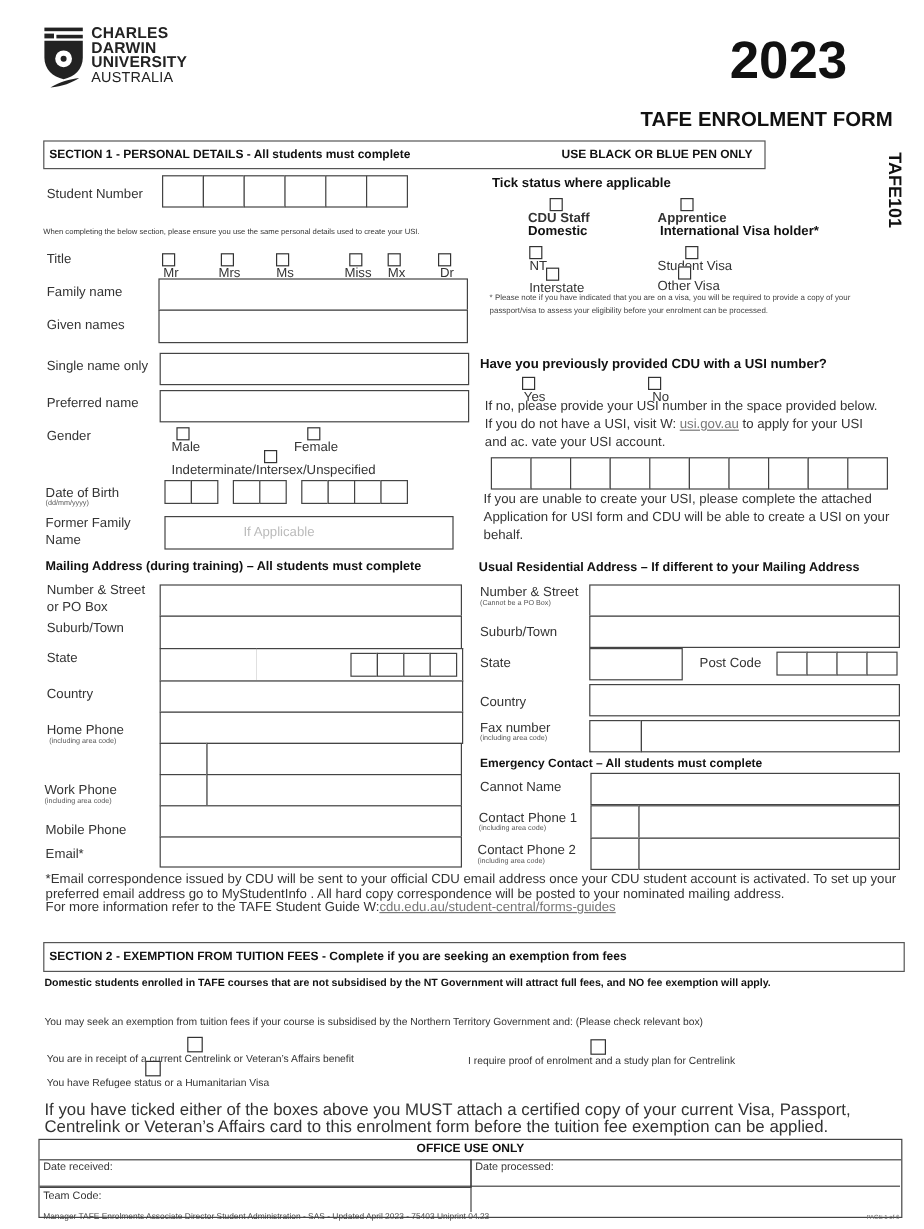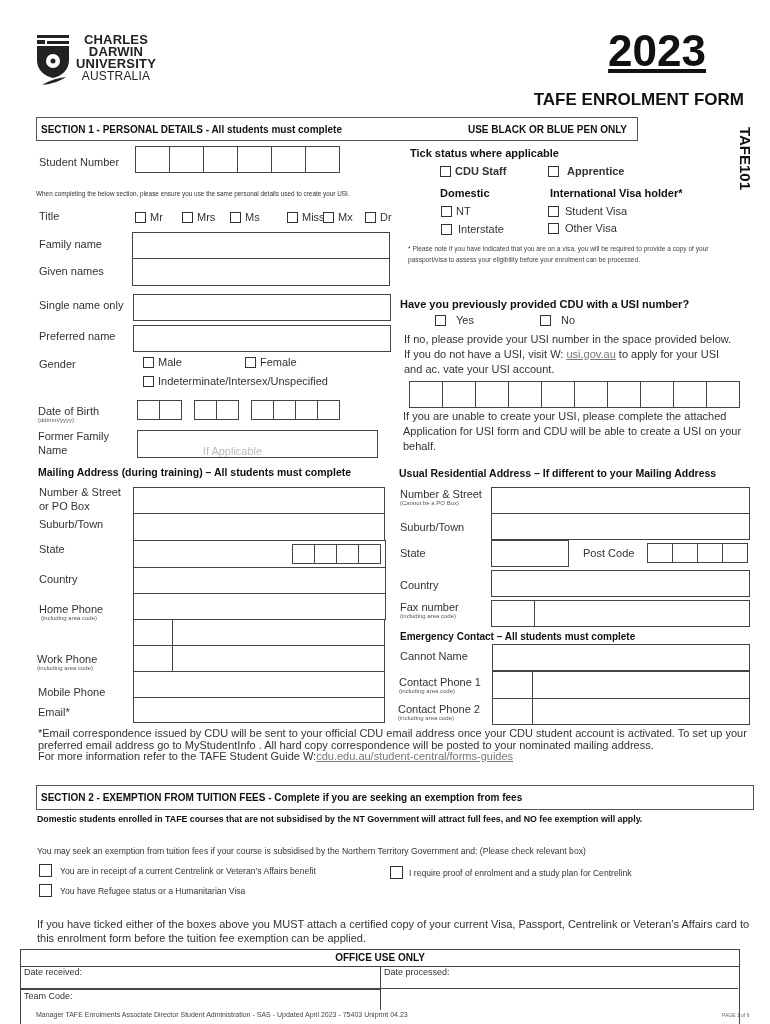--- a/index.html
+++ b/index.html
@@ -7,49 +7,49 @@
          font-family:"Liberation Sans", sans-serif; color:#222; }
   .abs { position:absolute; }
   .lbl { position:absolute; font-size:11px; color:#333; white-space:nowrap; }
   .sub { font-size:6px; color:#555; display:block; line-height:7px; }
   .bold { font-weight:bold; color:#111; }
   .box { position:absolute; border:1px solid #444; background:#fff; box-sizing:border-box; }
   .cells { position:absolute; display:flex; }
   .cell { border:1px solid #444; box-sizing:border-box; margin-left:-1px; background:#fff; }
   .cell:first-child { margin-left:0; }
   .cb { display:inline-block; width:11px; height:11px; border:1.5px solid #333; box-sizing:border-box; vertical-align:middle; margin-right:4px; background:#fff; }
-  .cbrow { position:absolute; font-size:11px; color:#333; white-space:nowrap; display:flex; align-items:center; }
+  .cbrow { position:absolute; font-size:11px; color:#333; white-space:nowrap; display:flex; align-items:center;flex-direction:column; }
   .section { position:absolute; border:1px solid #555; box-sizing:border-box; font-size:10px; font-weight:bold; display:flex; align-items:center; padding:0 4px; color:#111; }
   .small { font-size:9px; color:#333; line-height:14px; }
   .link { color:#777; text-decoration:underline; }
   .tbl { position:absolute; border:1.5px solid #444; box-sizing:border-box; }
   .tcell { position:absolute; border:1px solid #444; box-sizing:border-box; font-size:9px; padding:1px 3px; color:#333; }
 </style>
 </head>
 <body>
 
-<div class="abs" style="left:36px;top:34px;width:160px;height:54px;text-align:center;">
+<div class="abs" style="left:36px;top:22px;width:160px;height:54px;">
   <svg class="abs" style="left:0;top:0" width="34" height="52" viewBox="0 0 34 52">
     <rect x="1" y="1" width="32" height="3" fill="#222"></rect>
     <rect x="1" y="6" width="8" height="4" fill="#222"></rect>
     <rect x="11" y="7" width="22" height="3" fill="#222"></rect>
     <path d="M1 12 H33 V26 C33 36 26 42 17 44 C8 42 1 36 1 26 Z" fill="#222"></path>
     <circle cx="17" cy="27" r="7" fill="#fff"></circle>
     <circle cx="17" cy="27" r="2.5" fill="#222"></circle>
     <path d="M6 51 C14 46 22 44 30 43 C24 47 16 50 6 51 Z" fill="#222"></path>
   </svg>
   <div class="abs" style="left:40px;top:0;font-weight:bold;font-size:13px;line-height:12px;color:#222;letter-spacing:0.2px;">
     <div>CHARLES</div>
     <div>DARWIN</div>
     <div>UNIVERSITY</div>
     <div style="font-weight:normal;font-size:12px;">AUSTRALIA</div>
   </div>
 </div>
 
-<div class="abs" style="right:64px;top:26px;font-size:44px;font-weight:bold;color:#111;text-decoration:underline;">2023</div>
+<div class="abs" style="right:64px;top:26px;font-size:44px;font-weight:bold;color:#111;">2023</div>
 <div class="abs" style="right:26px;top:90px;font-size:17px;font-weight:bold;color:#111;">TAFE ENROLMENT FORM</div>
 <div class="abs" style="left:714px;top:150px;font-size:15px;font-weight:bold;color:#111;transform:rotate(90deg);transform-origin:center;">TAFE101</div>
 
 <div class="section" style="left:36px;top:117px;width:602px;height:24px;justify-content:space-between;">
   <span>SECTION 1 - PERSONAL DETAILS - All students must complete</span>
   <span style="margin-right:6px;">USE BLACK OR BLUE PEN ONLY</span>
 </div>
 
 <div class="lbl" style="left:39px;top:156px;">Student Number</div>
 <div class="cells" style="left:135px;top:146px;">
@@ -126,21 +126,21 @@
     <div class="cell" style="width:23px;height:20px;"></div>
 </div>
 <div class="cells" style="left:251px;top:400px;">
   <div class="cell" style="width:23px;height:20px;"></div>
     <div class="cell" style="width:23px;height:20px;"></div>
     <div class="cell" style="width:23px;height:20px;"></div>
     <div class="cell" style="width:23px;height:20px;"></div>
 </div>
 
 <div class="lbl" style="left:38px;top:429px;white-space:normal;width:90px;line-height:14px;">Former Family Name</div>
-<div class="box" style="left:137px;top:430px;width:241px;height:28px;display:flex;align-items:flex-end;justify-content:center;">
+<div class="box" style="left:137px;top:430px;width:241px;height:28px;display:flex;align-items:center;justify-content:center;">
   <span style="font-size:11px;color:#bbb;margin-right:50px;">If Applicable</span>
 </div>
 
 <div class="lbl bold" style="left:410px;top:147px;">Tick status where applicable</div>
 <div class="cbrow bold" style="left:440px;top:165px;">
     <span class="cb"></span>
     <span>CDU Staff</span>
   </div>
 <div class="cbrow bold" style="left:548px;top:165px;">
     <span class="cb" style="margin-right:8px;"></span>
@@ -267,23 +267,23 @@
     <span>You are in receipt of a current Centrelink or Veteran’s Affairs benefit</span>
   </div>
 <div class="cbrow" style="left:390px;top:866px;font-size:8.6px;">
     <span class="cb" style="width:13px;height:13px;border-width:1px;margin-right:6px;"></span>
     <span>I require proof of enrolment and a study plan for Centrelink</span>
   </div>
 <div class="cbrow" style="left:39px;top:884px;font-size:8.6px;">
     <span class="cb" style="width:13px;height:13px;border-width:1px;margin-right:8px;"></span>
     <span>You have Refugee status or a Humanitarian Visa</span>
   </div>
-<div class="abs" style="left:37px;top:917px;width:718px;font-size:11px;line-height:14px;color:#333;">If you have ticked either of the boxes above you MUST attach a certified copy of your current Visa, Passport, Centrelink or Veteran’s Affairs card to this enrolment form before the tuition fee exemption can be applied.</div>
-
-<div class="tbl" style="left:20px;top:949px;width:720px;height:76px;">
+<div class="abs" style="left:37px;top:917px;width:718px;font-size:14px;line-height:14px;color:#333;">If you have ticked either of the boxes above you MUST attach a certified copy of your current Visa, Passport, Centrelink or Veteran’s Affairs card to this enrolment form before the tuition fee exemption can be applied.</div>
+
+<div class="tbl" style="left:32px;top:949px;width:720px;height:66px;">
   <div class="abs" style="left:0;top:0;width:100%;height:16px;text-align:center;font-size:10px;font-weight:bold;line-height:16px;color:#111;border-bottom:1.5px solid #444;">OFFICE USE ONLY</div>
   <div class="tcell" style="left:0;top:16px;width:360px;height:23px;border-left:none;border-top:none;"><span>Date received:</span></div>
   <div class="tcell" style="left:359px;top:16px;width:358px;height:23px;border-right:none;border-top:none;"><span>Date processed:</span></div>
   <div class="tcell" style="left:0;top:39px;width:360px;height:21px;border-left:none;border-bottom:none;"><span>Team Code:</span></div>
 </div>
 
 <div class="abs" style="left:36px;top:1011px;font-size:7px;color:#444;white-space:nowrap;">Manager TAFE Enrolments Associate Director Student Administration - SAS - Updated April 2023 - 75403 Uniprint 04.23</div>
 <div class="abs" style="left:722px;top:1012px;font-size:5px;color:#666;white-space:nowrap;">PAGE 1 of 6</div>
 
 </body></html>

